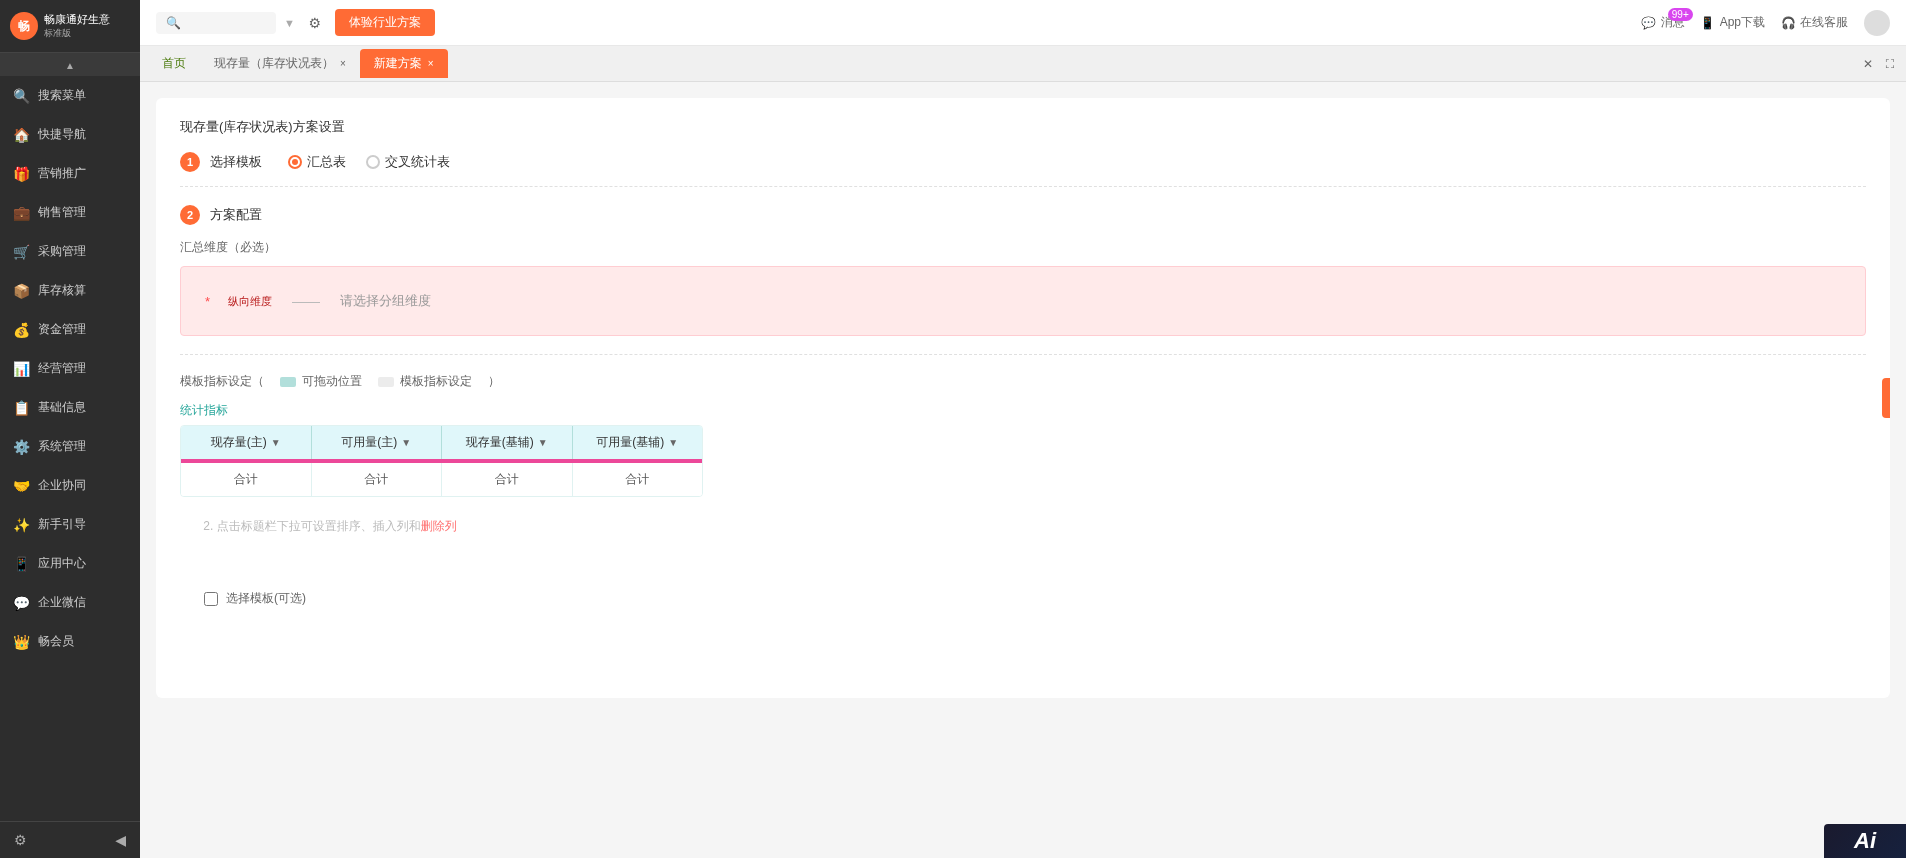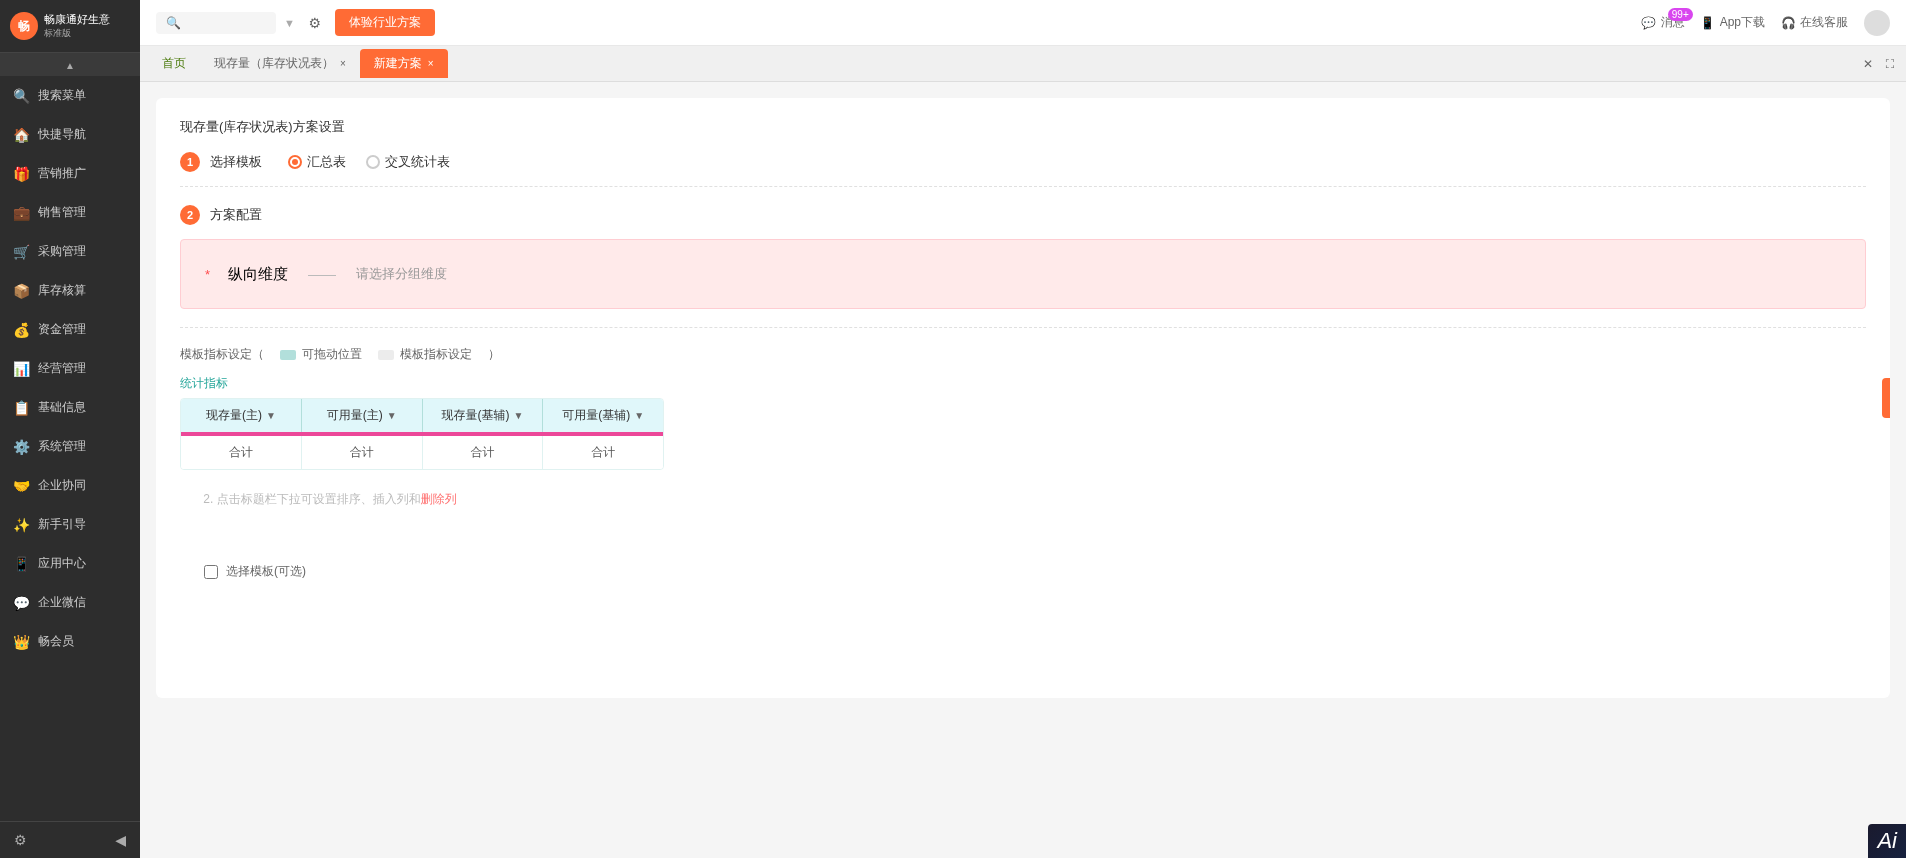--- a/index.html
+++ b/index.html
@@ -156,34 +156,34 @@
     .dim-label { font-size: 12px; color: #666; margin-bottom: 10px; }
     .dim-required { color: #ff4d4f; margin-right: 2px; }
     .dimension-box {
       background: #ffeaea;
       border: 1px solid #ffcdd2;
       border-radius: 4px;
       padding: 20px 24px;
       display: flex; align-items: center; gap: 16px;
       min-height: 70px;
     }
-    .dim-axis-label { font-size: 15px; color: #000000; }
+    .dim-axis-label { font-size: 11px; color: #b91c1c; }
     .dim-arrow { color: #bbb; font-size: 14px; margin: 0 4px; }
     .dim-placeholder { color: #999; font-size: 13px; }
 
     
     .indicator-settings { margin-top: 18px; }
     .indicator-header { display: flex; align-items: center; gap: 16px; margin-bottom: 12px; font-size: 12px; color: #666; }
     .indicator-legend { display: flex; align-items: center; gap: 6px; }
     .legend-box-draggable { width: 16px; height: 10px; background: #b2dfdb; border-radius: 2px; }
     .legend-box-fixed { width: 16px; height: 10px; background: #e0e0e0; border-radius: 2px; opacity: 0.6; }
 
     
     .stats-label { font-size: 12px; color: #26a69a; margin-bottom: 6px; font-weight: 500; }
-    .stats-table { border: 1px solid #e0f2f1; border-radius: 4px; overflow: hidden; width: 484px; }
+    .stats-table { border: 1px solid #e0f2f1; border-radius: 4px; overflow: hidden; width: 523px; }
     .stats-table-header { display: flex; background: #e0f7fa; }
     .stats-col-header {
       flex: 1; display: flex; align-items: center; justify-content: center;
       padding: 8px 10px; font-size: 12px; color: #333;
       border-right: 1px solid #b2dfdb; gap: 4px;
       cursor: pointer;
     }
     .stats-col-header:last-child { border-right: none; }
     .stats-table-row { display: flex; background: #fff; border-top: 4px solid #ec4899; }
     .stats-col-cell {
@@ -236,22 +236,22 @@
     .window-controls {
       display: flex; align-items: center; gap: 6px;
       margin-left: auto;
     }
     .win-btn { width: 16px; height: 16px; display: flex; align-items: center; justify-content: center; cursor: pointer; color: #666; font-size: 12px; }
 
     
     .ai-badge {
       position: fixed; bottom: 0; right: 0;
       background: linear-gradient(135deg, #1a1a2e, #16213e);
-      color: #fff; padding: 4px 9px;
-      font-size: 22px; font-weight: normal;
+      color: #fff; padding: 4px 30px;
+      font-size: 22px; font-weight: bold;
       border-radius: 4px 0 0 0;
       font-style: italic;
       margin-top: 28px;
     }
   </style>
 </head>
 <body>
 
 <div class="sidebar">
   <div class="sidebar-logo">
@@ -410,20 +410,23 @@
         </div>
         <hr class="step-divider">
       </div>
 
       <div class="step-section">
         <div class="step-header">
           <div class="step-badge">2</div>
           <div class="step-title">方案配置</div>
         </div>
 
+        <div class="dim-label">
+          <span>汇总维度（必选）</span>
+        </div>
 
         <div class="dimension-box">
           <span class="dim-required">*</span>
           <span class="dim-axis-label">纵向维度</span>
           <span class="dim-arrow">——</span>
           <span class="dim-placeholder">请选择分组维度</span>
         </div>
 
         <hr class="step-divider" style="margin-top:18px;">
 

